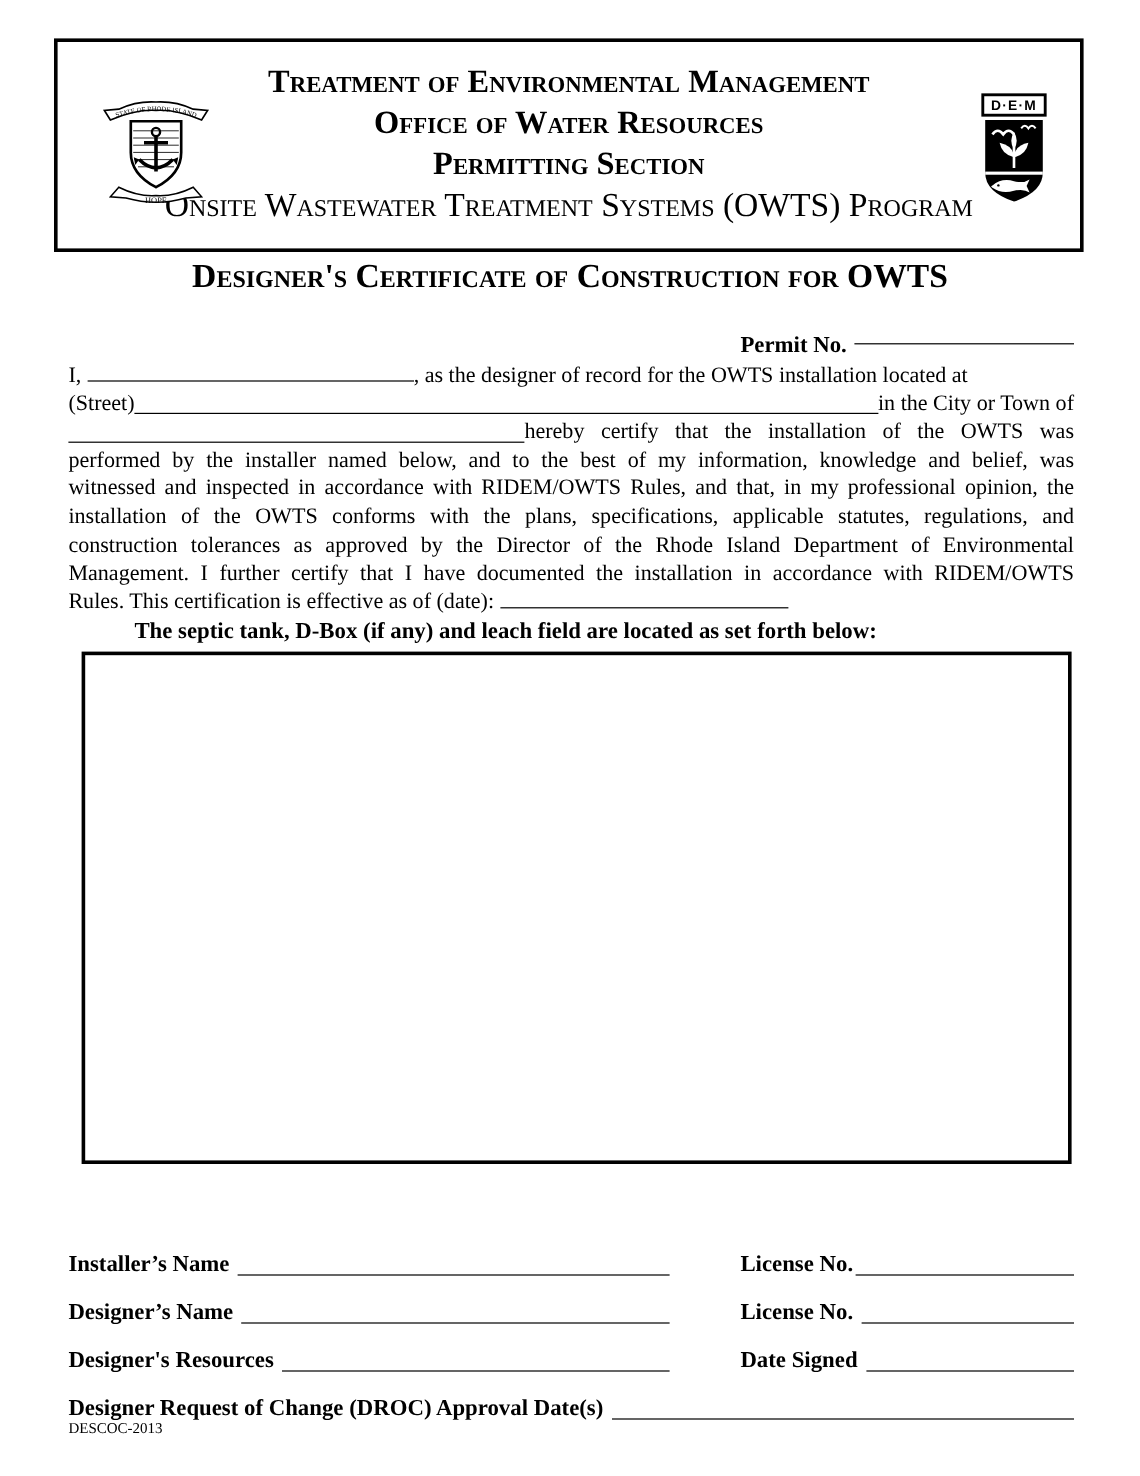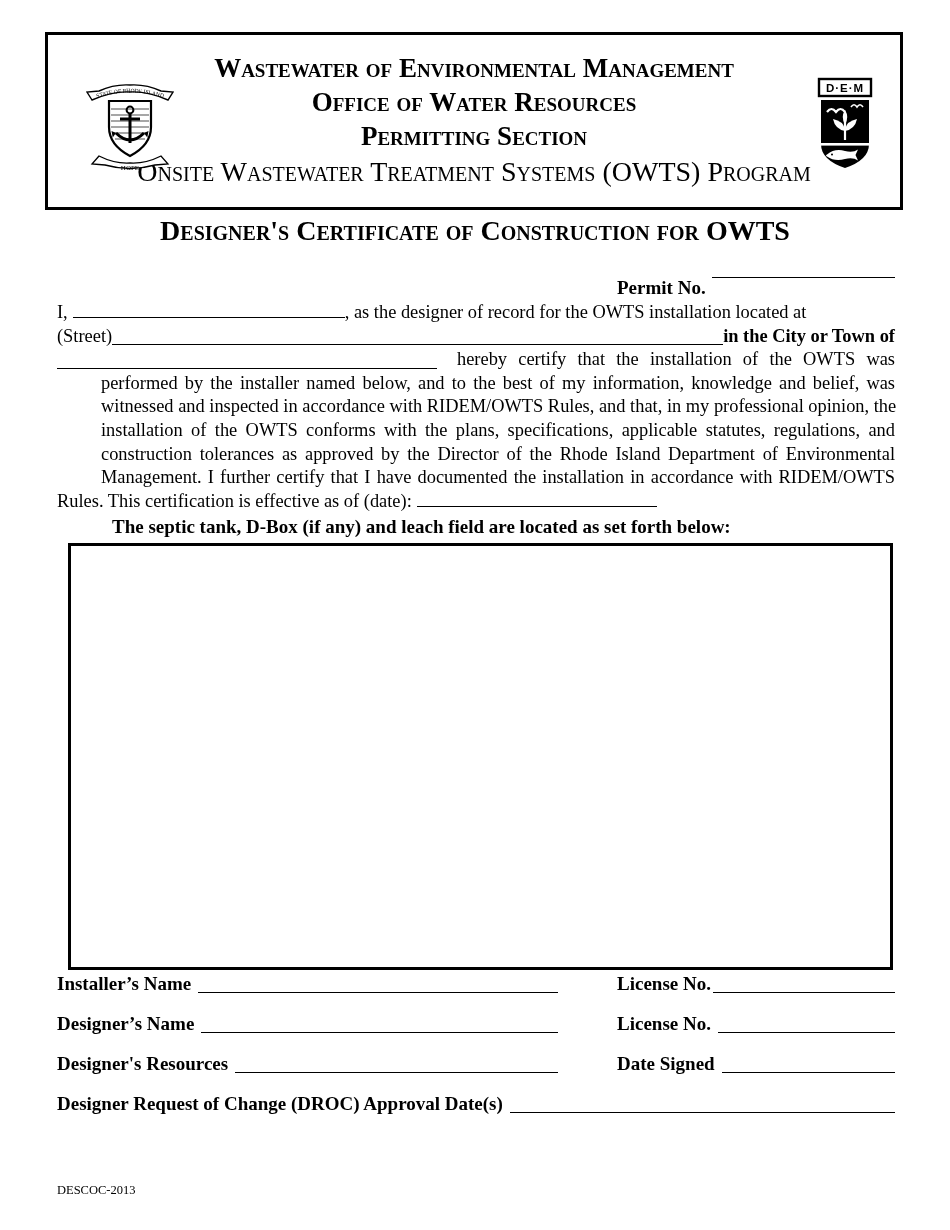--- a/index.html
+++ b/index.html
@@ -20,47 +20,47 @@
   .seal { position:absolute; left:36px; top:44px; }
   .dem  { position:absolute; right:26px; top:42px; }
 
   
   .doc-title {
     position:absolute; left:0; top:215px; width:950px; text-align:center;
     font-weight:bold; font-size:28px; font-variant:small-caps;
   }
   .permit-row {
     position:absolute; left:617px; top:277px; width:278px;
-    display:flex; align-items:flex-start; font-size:19px;
+    display:flex; align-items:center; font-size:19px;
   }
   .permit-label { font-weight:bold; white-space:nowrap; padding-right:6px; }
 
   
   .cert { position:absolute; left:57px; top:301px; width:838px; font-size:18.4px; line-height:23.6px; }
   .pline { white-space:nowrap; }
-  .jline { text-align:justify; text-align-last:justify; white-space:nowrap;margin-left:44px; }
+  .jline { text-align:justify; text-align-last:justify; white-space:nowrap; }
   .pline-flex { display:flex; align-items:flex-end; }
   .pblank { display:inline-block; border-bottom:1.3px solid #000; height:14px; }
   .blank-name { width:272px; margin-left:5px; }
   .blank-date { width:240px; margin-left:5px; }
   .fblank { flex:1; border-bottom:1.3px solid #000; margin-bottom:3px; }
   .fblank-city { width:380px; flex:none; border-bottom:1.3px solid #000; margin-bottom:3px; }
-  .jfill { flex:1; display:block; margin-left:20px; text-align:justify; text-align-last:justify; white-space:nowrap; }
+  .jfill { flex:1; display:block; margin-left:0; text-align:justify; text-align-last:justify; white-space:nowrap; }
   .nw { white-space:nowrap; }
-  .ml { margin-left:0;font-weight:bold; }
+  .ml { margin-left:0; }
 
   
   .septic-note { position:absolute; left:112px; top:516px; font-size:19px; font-weight:bold; }
   .draw-box {
     position:absolute; left:68px; top:543px; width:825px; height:427px;
     border:3px solid #000; background:#fff;
   }
 
   
-  .sig-block { position:absolute; left:57px; top:971px; width:838px; font-size:19px; }
+  .sig-block { position:absolute; left:57px; top:1041px; width:838px; font-size:19px; }
   .sig-row { display:flex; justify-content:space-between; margin-bottom:16px; height:24px; }
   .sig-cell { display:flex; align-items:flex-end; }
   .cell-l { width:501px; }
   .cell-r { width:278px; }
   .cell-full { width:838px; }
   .sig-label { font-weight:bold; white-space:nowrap; padding-right:7px; }
   .sig-label.tight { padding-right:2px; }
   .sig-line { flex:1; border-bottom:1.5px solid #000; margin-bottom:2px; height:4px; }
 
   .footer-code { position:absolute; left:57px; top:1183px; font-size:12.5px; }
@@ -110,21 +110,21 @@
       <path d="M29 54 Q19 52 17 42 Q27 44 29 52 Z" fill="#fff"></path>
       <path d="M29 54 Q39 52 41 42 Q31 44 29 52 Z" fill="#fff"></path>
       <path d="M29 48 Q24.5 40 29 33 Q33.5 40 29 48 Z" fill="#fff"></path>
       <rect x="5" y="66" width="48" height="2.6" fill="#fff"></rect>
       <path d="M11 77.5 Q19 71 29 74 Q37 76 42 72.5 L39.5 78 L42 83.5 Q37 80 29 82 Q19 85 11 79.5 Q9 78.5 11 77.5 Z" fill="#fff"></path>
       <circle cx="16" cy="77.5" r="1" fill="#000"></circle>
     </svg>
   </span>
 
   <div class="header-lines">
-    <div class="hline-bold">Wastewater of Environmental Management</div>
+    <div class="hline-bold">Treatment of Environmental Management</div>
     <div class="hline-bold">Office of Water Resources</div>
     <div class="hline-bold">Permitting Section</div>
     <div class="hline-program">Onsite Wastewater Treatment Systems (OWTS) Program</div>
   </div>
 </div>
 
 <div class="doc-title">Designer's Certificate of Construction for OWTS</div>
 
 <div class="permit-row">
   <span class="permit-label">Permit No.</span>

